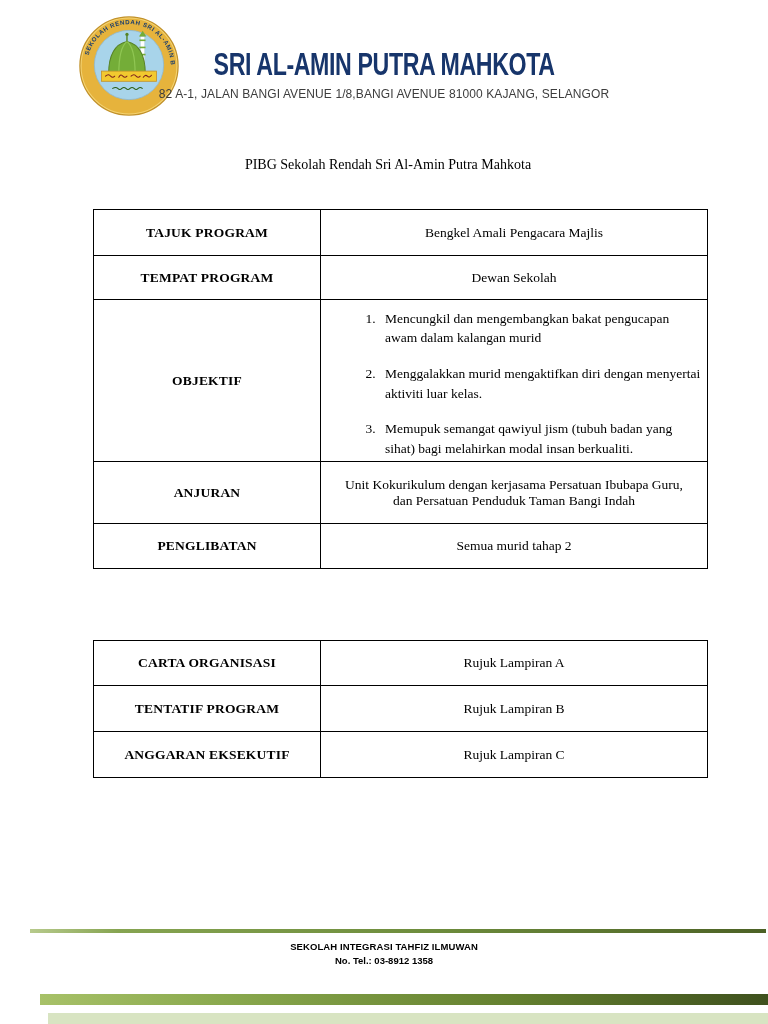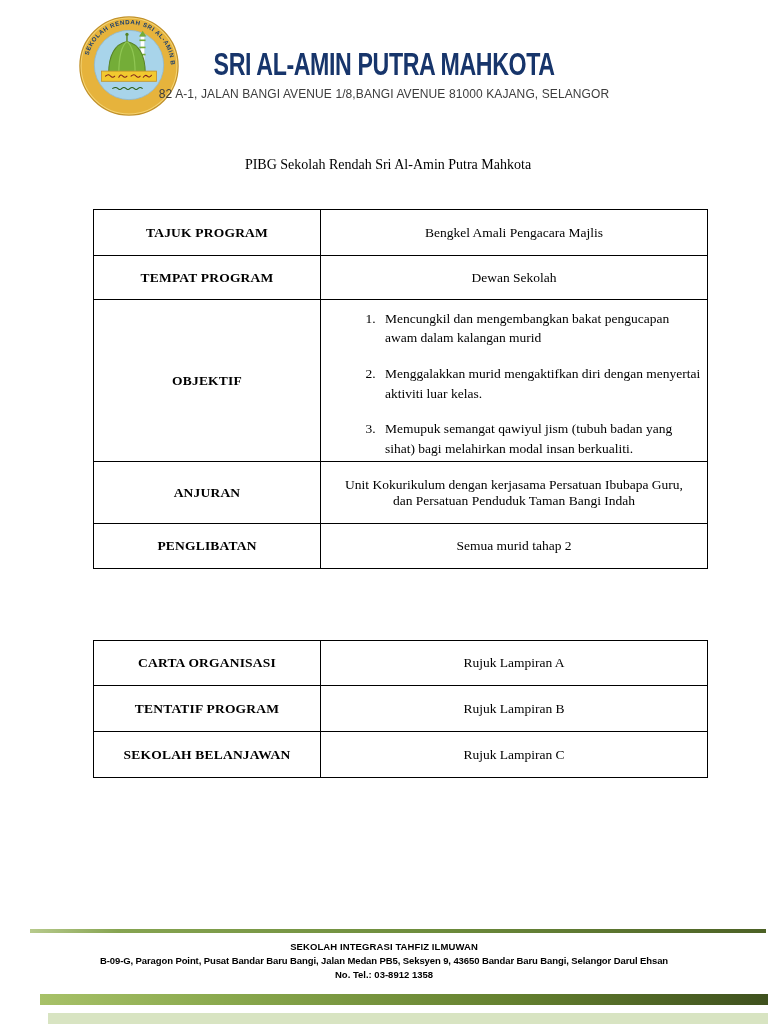--- a/index.html
+++ b/index.html
@@ -183,28 +183,27 @@
     <tbody>
         <tr style="height:45px;">
       <td class="lbl">CARTA ORGANISASI</td>
       <td class="val">Rujuk Lampiran A</td>
     </tr>
     <tr style="height:46px;">
       <td class="lbl">TENTATIF PROGRAM</td>
       <td class="val">Rujuk Lampiran B</td>
     </tr>
     <tr style="height:46px;">
-      <td class="lbl">SEKOLAH BELANJAWAN</td>
+      <td class="lbl">ANGGARAN EKSEKUTIF</td>
       <td class="val">Rujuk Lampiran C</td>
     </tr>
   </tbody>
     </table>
 
   <div class="footer-rule"></div>
   <div class="footer-text">
     <div class="footer-org">SEKOLAH INTEGRASI TAHFIZ ILMUWAN</div>
-    <div class="footer-address">B-09-G, Paragon Point, Pusat Bandar Baru Bangi, Jalan Medan PB5, Seksyen 9, 43650 Bandar Baru Bangi, Selangor Darul Ehsan</div>
     <div class="footer-phone">No. Tel.: 03-8912 1358</div>
   </div>
   <div class="bar-gradient"></div>
   <div class="bar-pale"></div>
 
 </div>
 
 </body></html>

